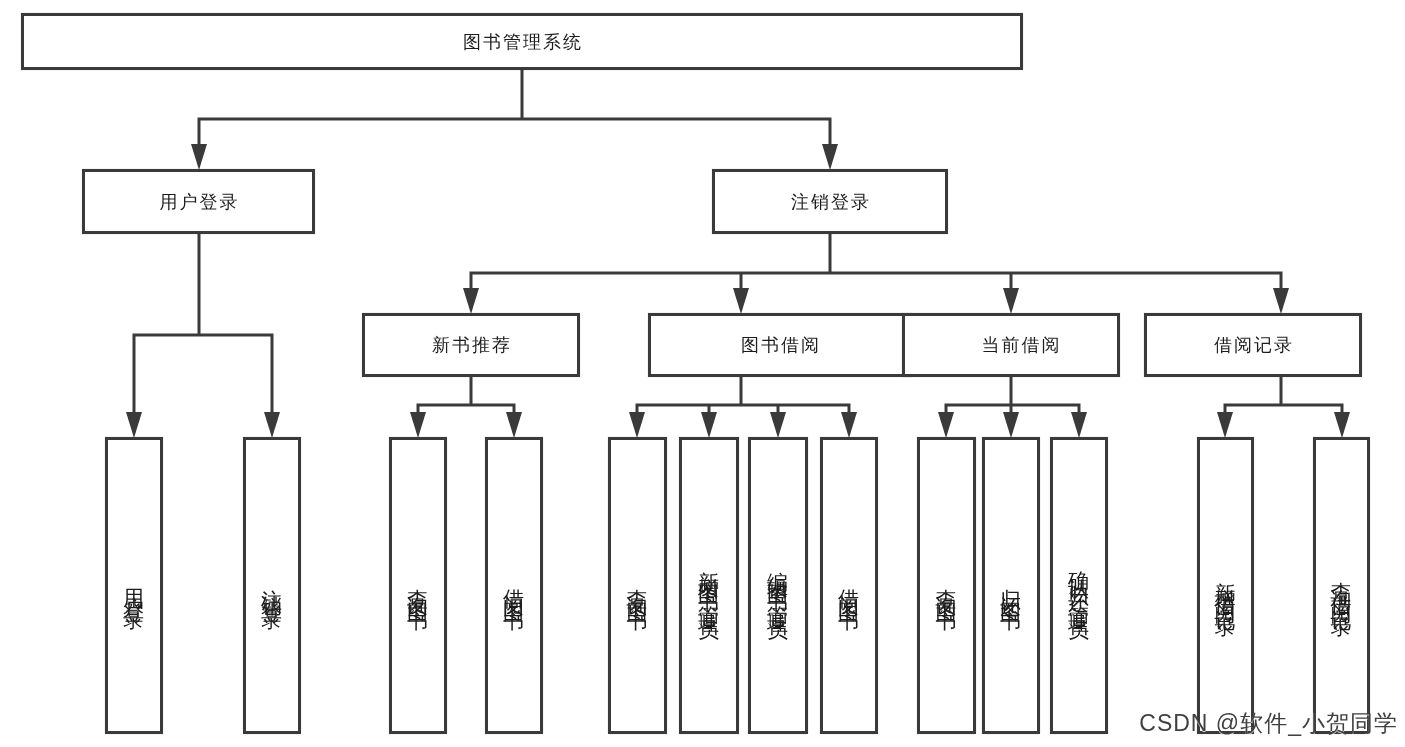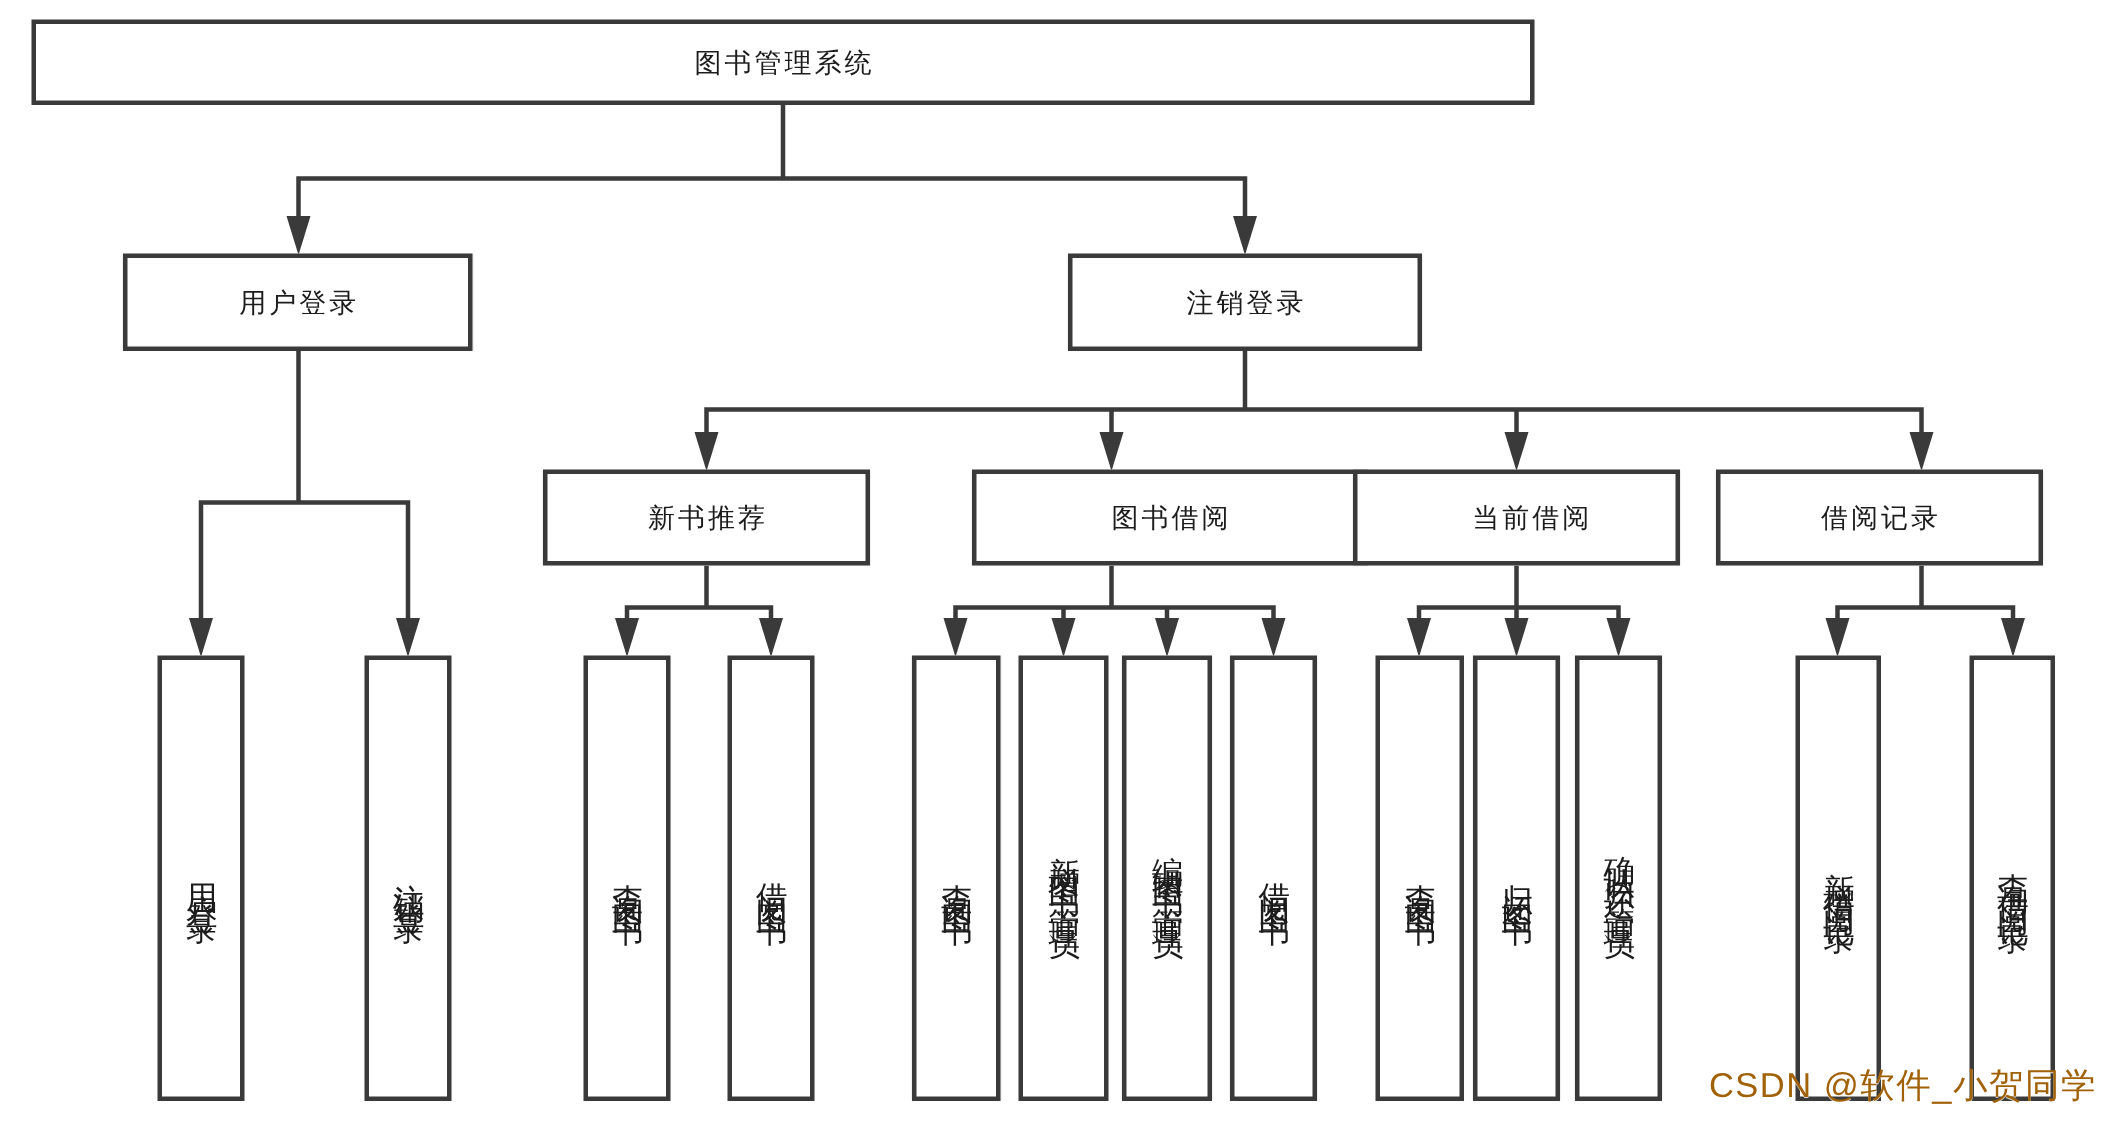--- a/index.html
+++ b/index.html
@@ -45,21 +45,21 @@
     font-size: 21px;
     white-space: normal;
     line-height: 1;
     padding: 6px 0;
   }
   .watermark {
     position: absolute;
     top: 708px;
     right: 7px;
     font-size: 23px;
-    color: #a16207;
+    color: #404040;
     letter-spacing: 1px;
     text-shadow: 0 1px 0 rgba(255,255,255,0.8);
     z-index: 5;
   }
 </style>
 </head>
 <body>
 
 <div id="canvas">
 

